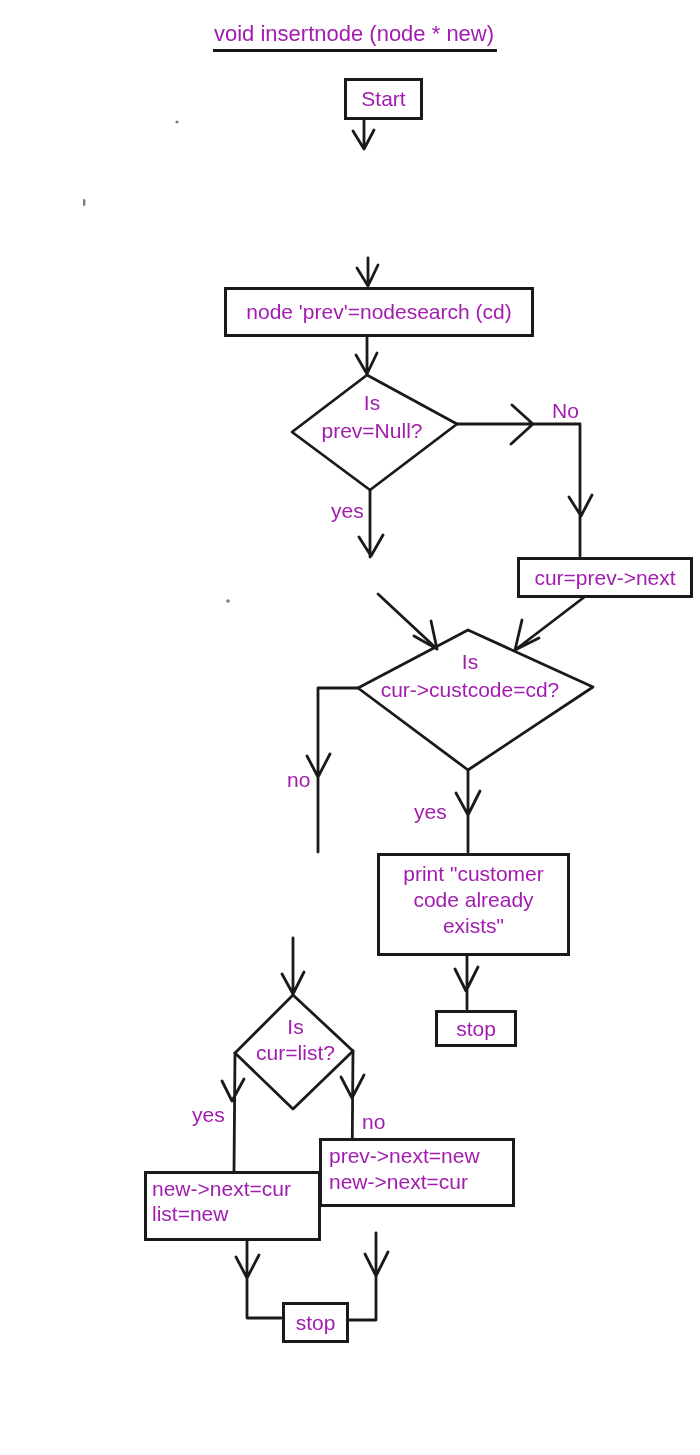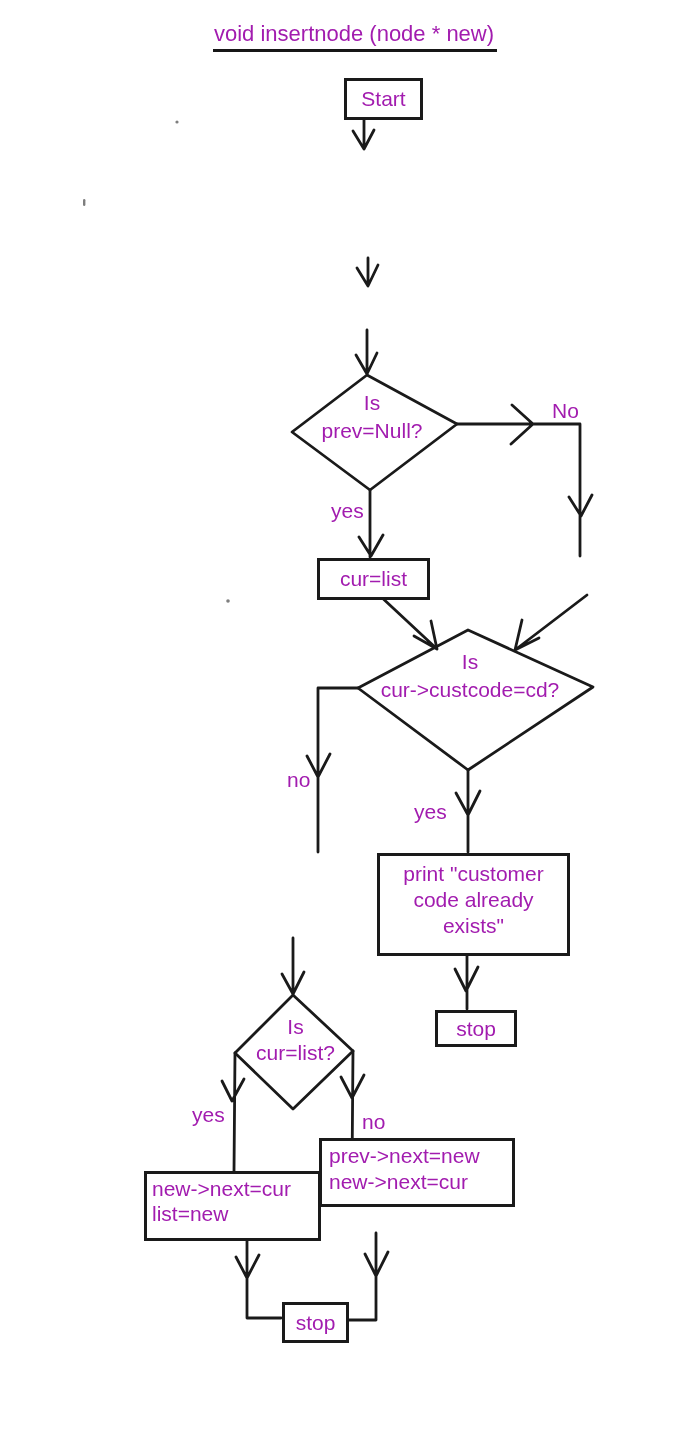--- a/index.html
+++ b/index.html
@@ -82,28 +82,31 @@
 
   <div class="title">
     <span class="label">void insertnode (node * new)</span>
   </div>
 
   <div class="box center n-start">
     <span class="label">Start</span>
   </div>
 
 
+  <div class="box center n-search">
+    <span class="label">node 'prev'=nodesearch (cd)</span>
+  </div>
 
   <div class="dtext d1-text">Is
 prev=Null?</div>
 
-  <div class="box center n-curlist">
-    <span class="label">cur=list</span>
+
+  <div class="box center n-curprev">
+    <span class="label">cur=prev-&gt;next</span>
   </div>
-
 
   <div class="dtext d2-text">Is
 cur-&gt;custcode=cd?</div>
 
 
   <div class="box n-print">
     <span class="label">print "customer
 code already
 exists"</span>
   </div>

